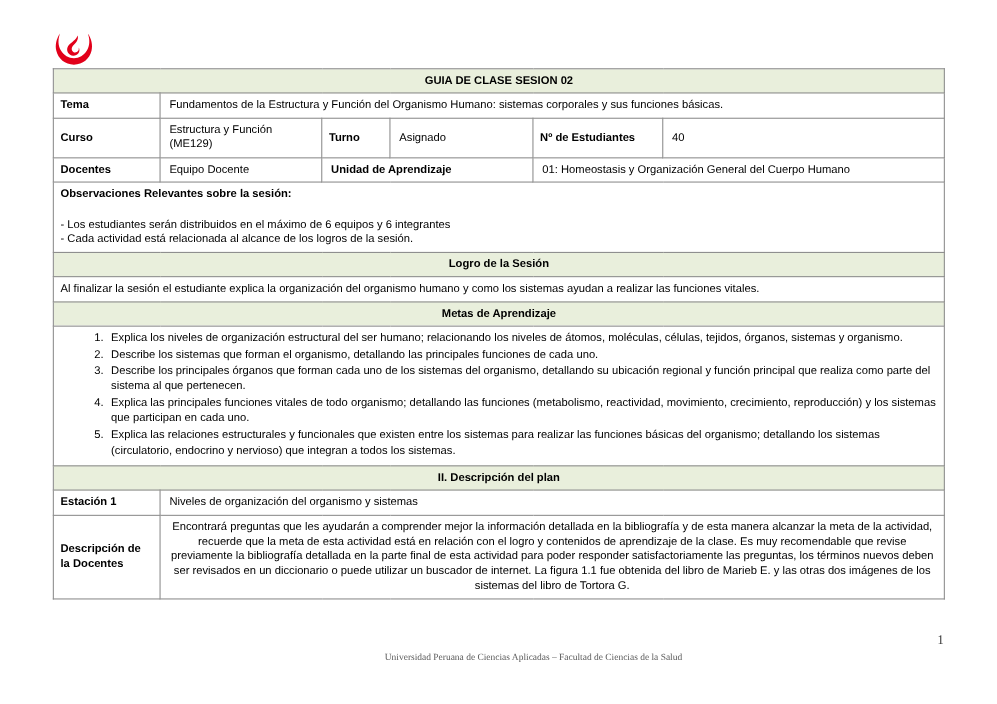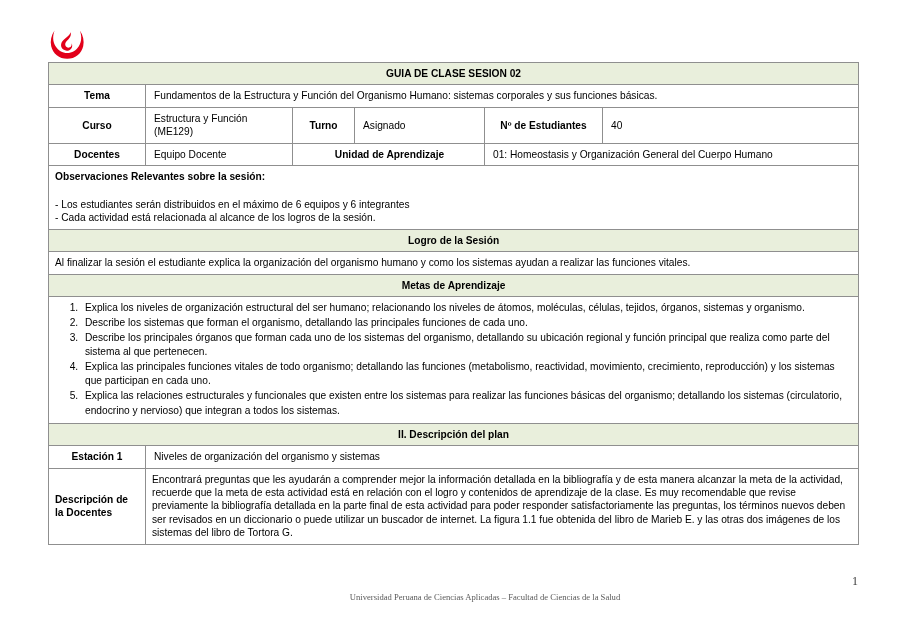--- a/index.html
+++ b/index.html
@@ -40,43 +40,43 @@
     vertical-align: middle;
     background: #ffffff;
   }
   .green {
     background: #e9efdc !important;
     text-align: center;
     font-weight: bold;
     font-size: 10.4px;
     padding-top: 5px; padding-bottom: 5px;
   }
-  .lbl { font-weight: bold; text-align: center; }
+  .lbl { font-weight: bold; }
   td.pad-l { padding-left: 8px; }
   .tall { padding-top: 6px; padding-bottom: 6px; }
 
   .obs { padding: 5px 7px 7px 7px; line-height: 1.45; }
   .obs .ohead { font-weight: bold; display: block; margin-bottom: 14px; }
   .obs .oline { display: block; }
 
   .logro-text { padding: 6px 6px 6px 16px; }
 
   .metas-cell { padding: 5px 8px 7px 8px; }
   ol.metas {
     margin: 0; padding: 0 0 0 26px;
     list-style: decimal;
   }
   ol.metas li {
-    margin: 0 0 1px 0;
+    margin: 0 0 1px 16px;
     padding-left: 4px;
     line-height: 1.38;
     font-size: 10.2px;
   }
 
-  .desc-body { padding: 6px 7px 6px 8px; line-height: 1.45; text-align: left; }
+  .desc-body { padding: 6px 7px 6px 8px; line-height: 1.45; text-align: center; }
   .desc-label { font-weight: bold; text-align: left; padding-left: 8px; line-height: 1.4; }
 
   
   .footer {
     position: absolute;
     left: 0; top: 592px;
     width: 906px;
     text-align: center;
     font-family: "Liberation Serif", serif;
     font-size: 8.6px;

